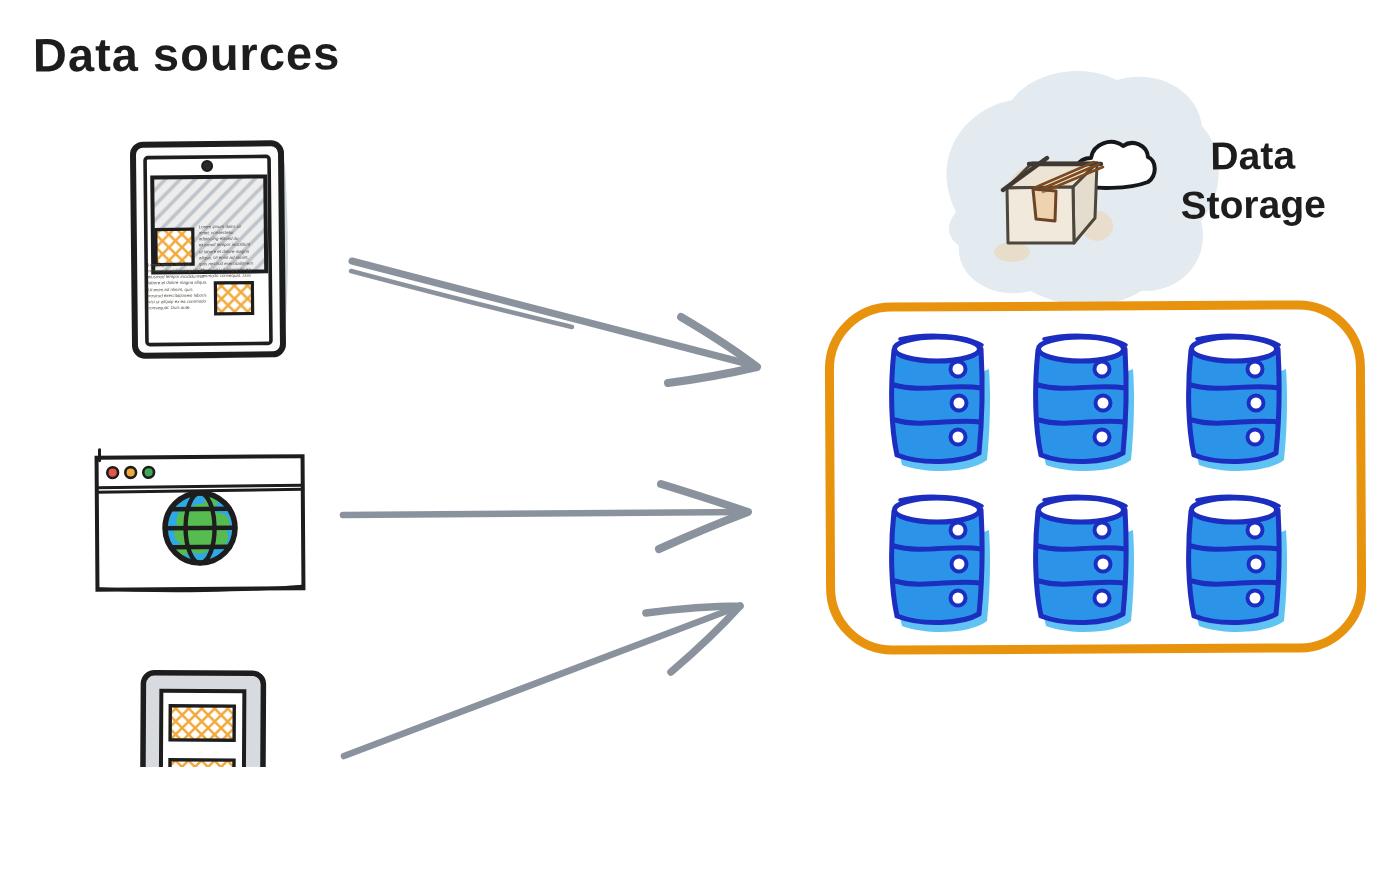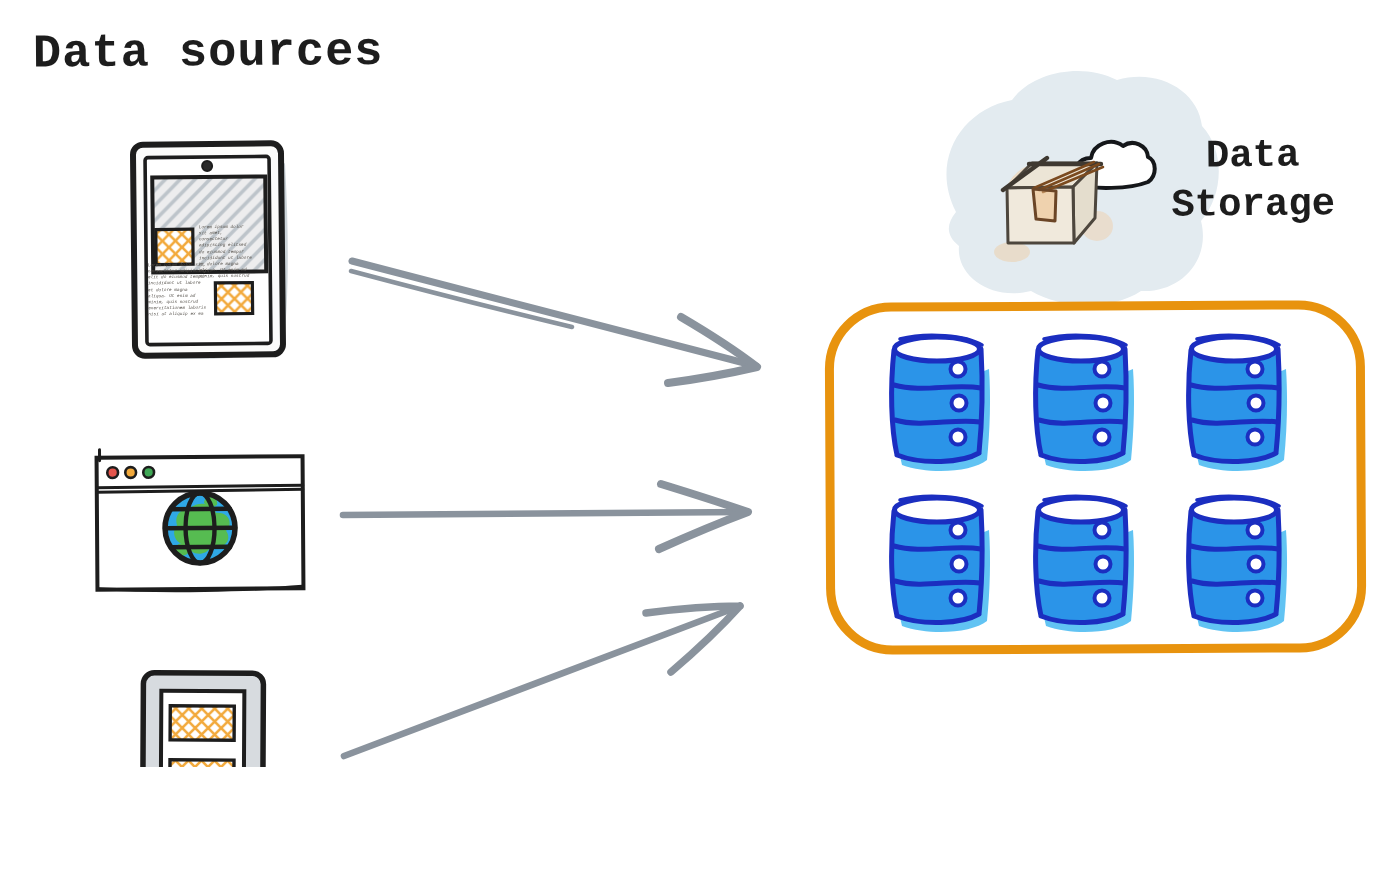--- a/index.html
+++ b/index.html
@@ -18,21 +18,21 @@
     --device-gray:#d7dbdf;
     --hatch-gray:#bdc4ca;
     --traffic-red:#e4554c;
     --traffic-amber:#f2a93b;
     --traffic-green:#3fa755;
     --tiny-text:#56524c;
   }
   html,body{margin:0;padding:0;background:#fff;}
   .canvas{
     position:relative;width:1397px;height:767px;background:#ffffff;
-    overflow:hidden;font-family:Liberation Mono, monospace;
+    overflow:hidden;font-family:Liberation Sans, sans-serif;
   }
   .scene{position:absolute;left:0;top:0;}
   .title{
     position:absolute;left:33px;top:26px;width:420px;
     font-size:47px;font-weight:700;color:var(--ink);letter-spacing:1px;
     transform:rotate(-0.4deg);
   }
   .storage-label{
     position:absolute;left:1146px;top:132px;width:214px;
     font-size:39px;font-weight:700;color:var(--ink);text-align:center;

